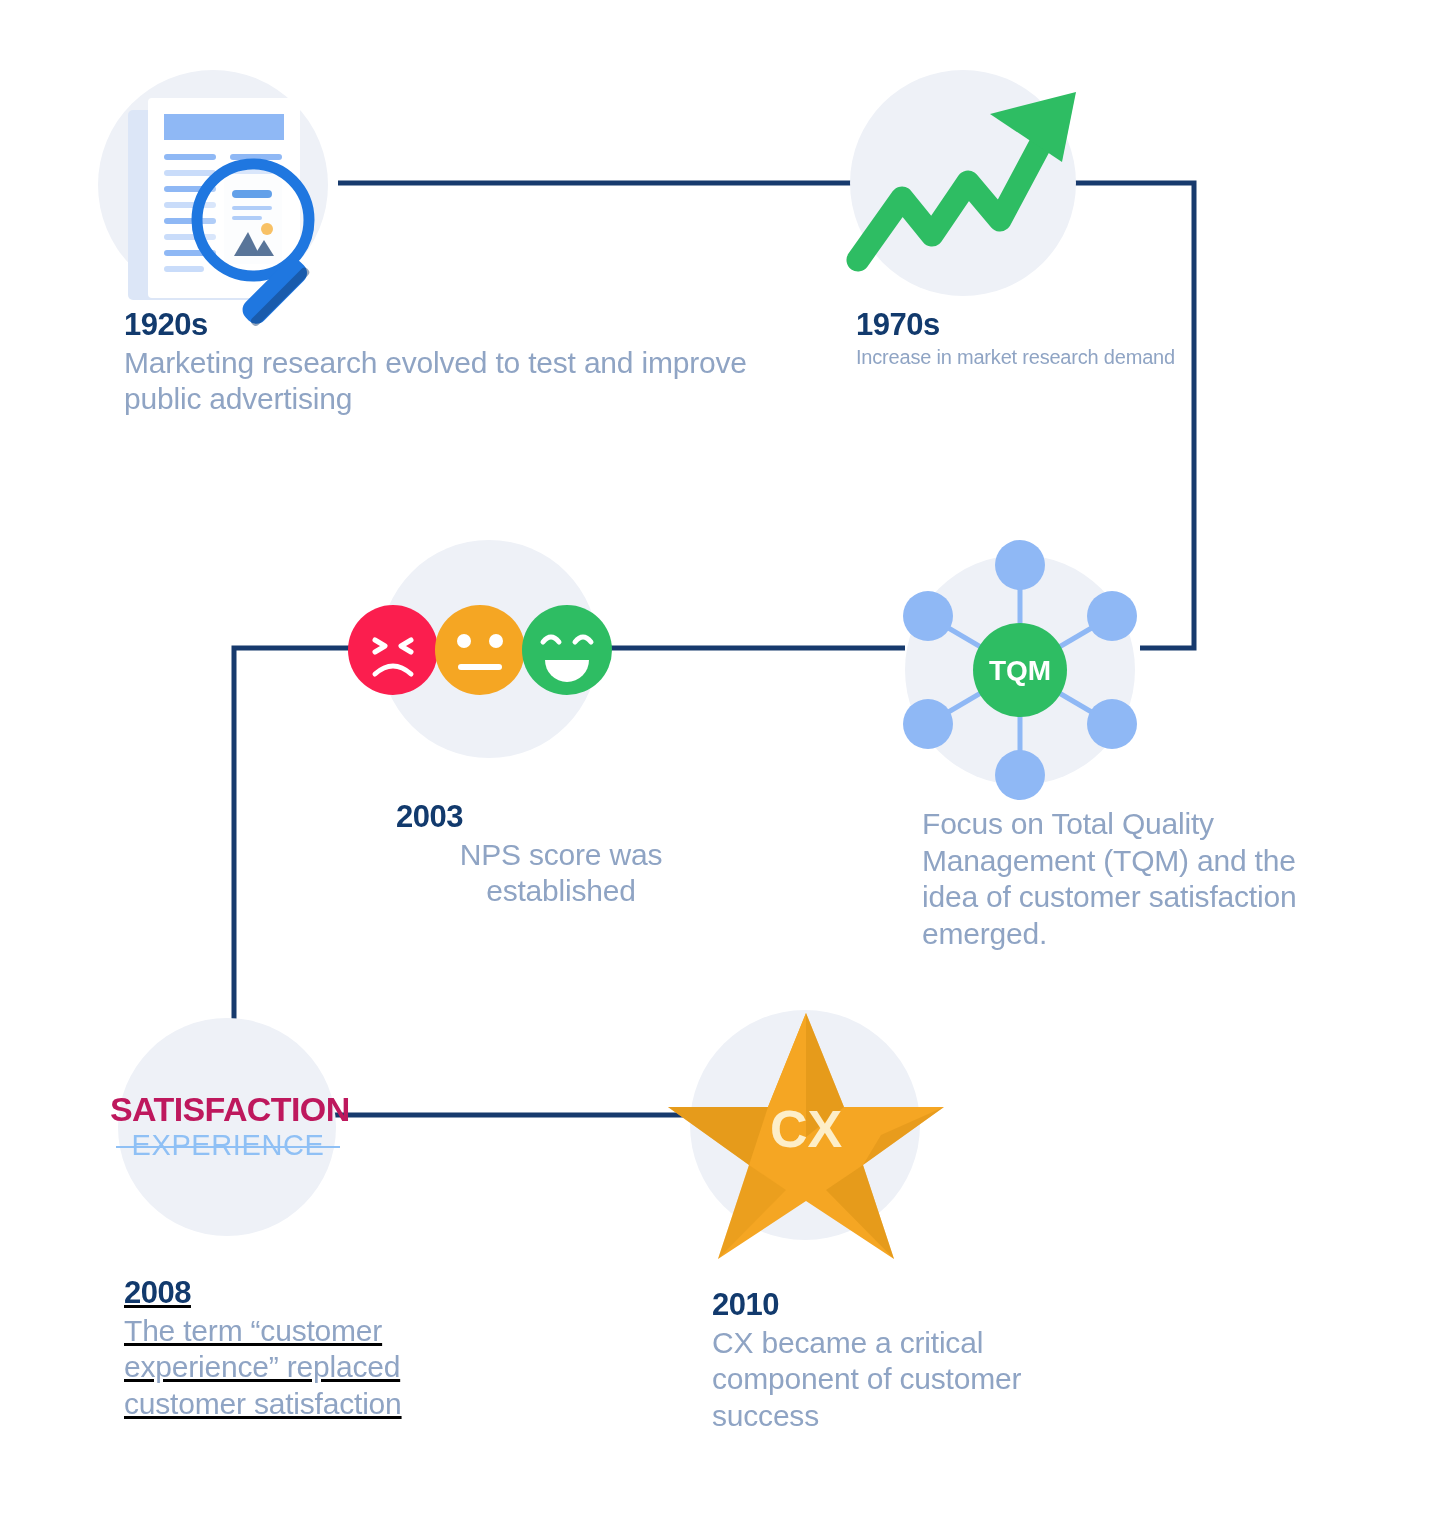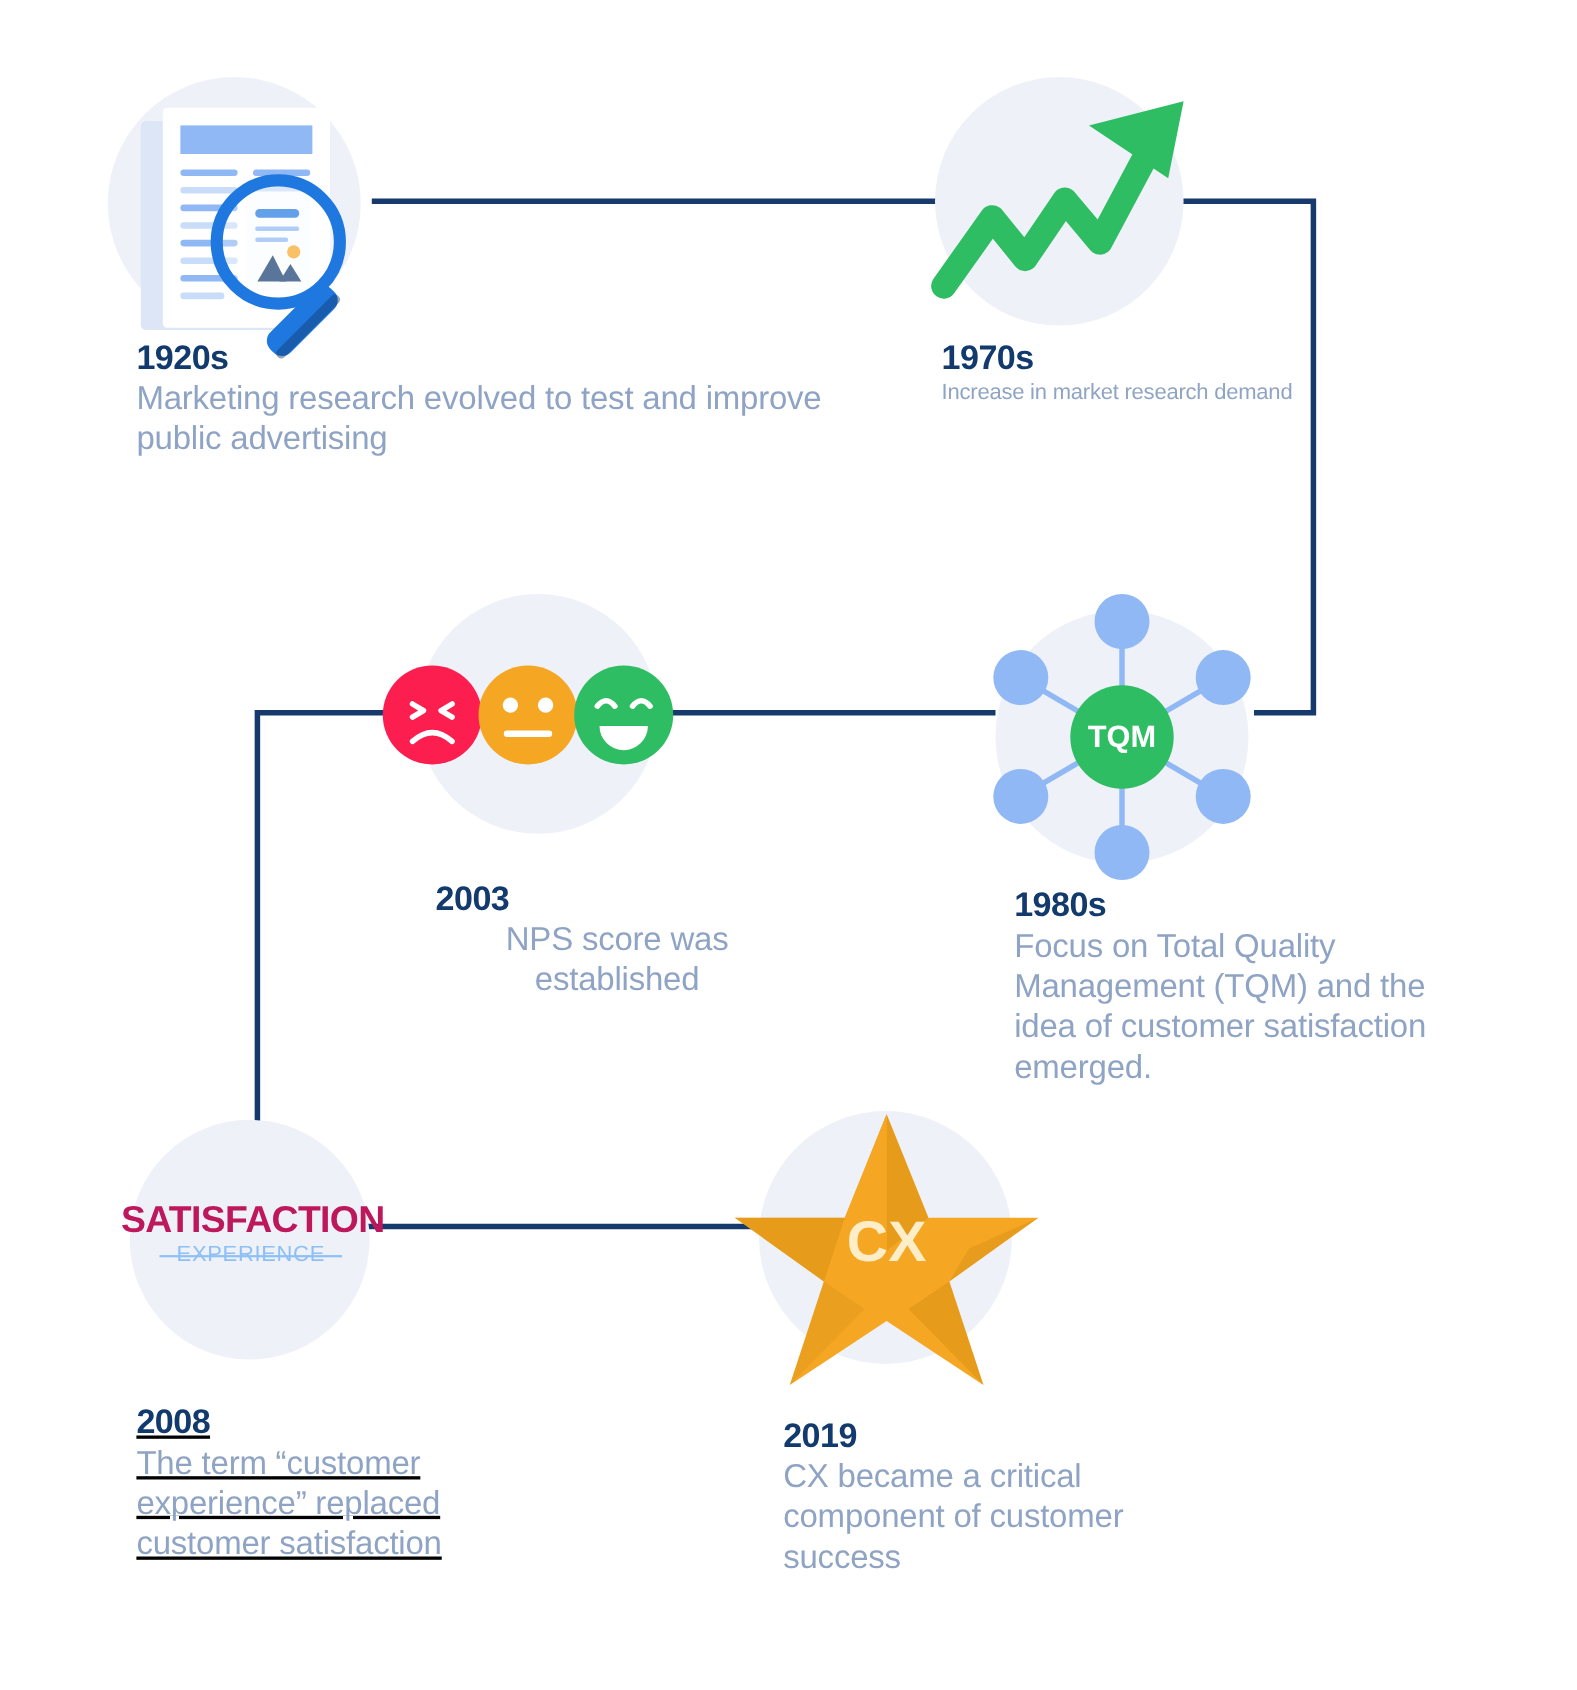--- a/index.html
+++ b/index.html
@@ -99,21 +99,21 @@
   }
   .wordmark .w-top {
     font-size: 34px;
     font-weight: bold;
     color: #be185d;
     letter-spacing: -0.6px;
     line-height: 1.0;
     white-space: nowrap;
   }
   .wordmark .w-bot {
-    font-size: 20px;
+    font-size: 29px;
     font-weight: normal;
     color: #8fc0f5;
     letter-spacing: 0.6px;
     line-height: 1.15;
     margin-top: 3px;
     white-space: nowrap;
     position: relative;
     display: inline-block;
   }
   .wordmark .w-bot::after {
@@ -216,21 +216,20 @@
         <circle cx="227" cy="209" r="25"></circle>
         <circle cx="135" cy="260" r="25"></circle>
         <circle cx="43" cy="209" r="25"></circle>
         <circle cx="43" cy="101" r="25"></circle>
       </g>
       <circle cx="135" cy="155" r="47" fill="#2ebd63"></circle>
       <text x="135" y="155" text-anchor="middle" dominant-baseline="central" font-family="Liberation Sans, sans-serif" font-size="28" font-weight="bold" fill="#ffffff">TQM</text>
     </svg>
 
     <div class="caption" id="cap-1980s">
-      <p class="year">1980s</p>
       <p class="desc">Focus on Total Quality Management (TQM) and the idea of customer satisfaction emerged.</p>
     </div>
   </div>
 
   <div class="node" id="node-2003">
     <div class="bubble"></div>
     <svg class="icon-svg" style="left:345px; top:600px;" width="270" height="100" viewBox="0 0 270 100">
 
       <g>
         <circle cx="48" cy="50" r="45" fill="#fb1e4e"></circle>
@@ -282,18 +281,18 @@
       <polygon points="130,8 168,102 130,132" fill="#d99116" fill-opacity="0.55"></polygon>
       <polygon points="130,8 92,102 130,132" fill="#f5a623"></polygon>
       <polygon points="-8,102 92,102 73,160" fill="#d99116" fill-opacity="0.55"></polygon>
       <polygon points="268,102 187,160 205,130" fill="#d99116" fill-opacity="0.45"></polygon>
       <polygon points="218,254 187,160 150,185" fill="#d99116" fill-opacity="0.55"></polygon>
       <polygon points="42,254 73,160 110,185" fill="#d99116" fill-opacity="0.35"></polygon>
       <text x="130" y="124" text-anchor="middle" dominant-baseline="central" font-family="Liberation Sans, sans-serif" font-size="52" font-weight="bold" fill="#fdeec8">CX</text>
     </svg>
 
     <div class="caption" id="cap-2019">
-      <p class="year">2019</p>
+      <p class="year">2010</p>
       <p class="desc">CX became a critical component of customer success</p>
     </div>
   </div>
 
 </div>
 
 </body></html>

